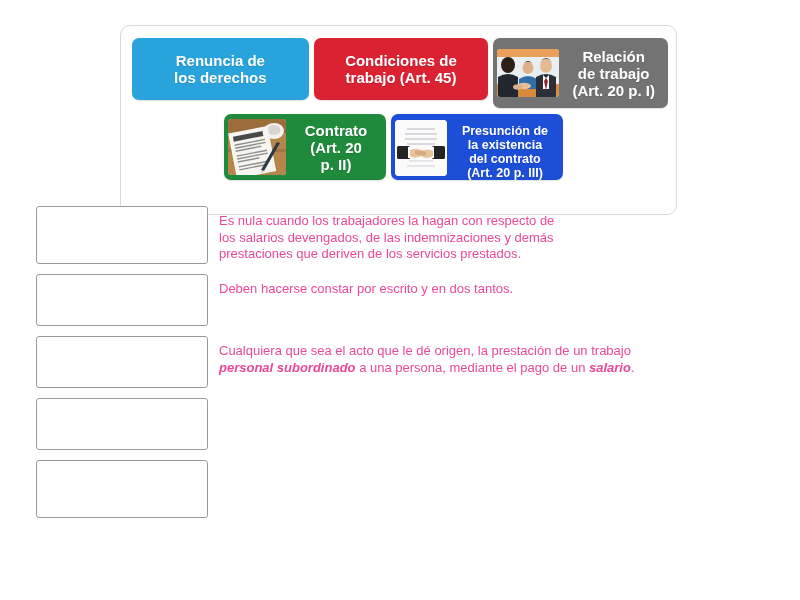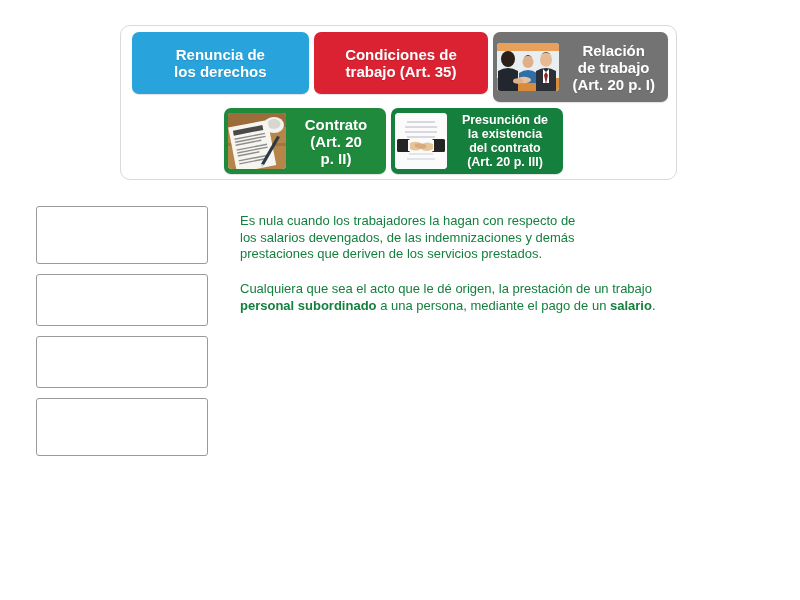--- a/index.html
+++ b/index.html
@@ -15,26 +15,26 @@
     overflow: hidden;
     position: relative;
   }
 
   
   .tile-tray {
     position: absolute;
     left: 120px;
     top: 25px;
     width: 557px;
-    height: 155px;
+    height: 190px;
     box-sizing: border-box;
     border: 1px solid #d9d9d9;
     border-radius: 10px;
     background: #ffffff;
-    padding: 6px 8px 8px 8px;
+    padding: 12px 8px 8px 8px;
   }
   .tray-row {
     display: flex;
     align-items: flex-start;
     justify-content: flex-start;
   }
   .tray-row.row-1 {
     gap: 5px;
     margin-left: 3px;
   }
@@ -73,21 +73,21 @@
     background: #fff;
     position: relative;
   }
   .tile-thumb svg { display: block; }
 
   
   .tile-renuncia   { width: 180px; height: 62px; background: #29a3dc; }
   .tile-condiciones{ width: 178px; height: 62px; background: #da2232; }
   .tile-relacion   { width: 178px; height: 70px; background: #737373; }
   .tile-contrato   { width: 162px; height: 66px; background: #1f8a3b; }
-  .tile-presuncion { width: 172px; height: 66px; background: #15803d; }
+  .tile-presuncion { width: 172px; height: 66px; background: #1d4ed8; align-items: flex-end; }
 
   .tile-relacion .tile-label,
   .tile-contrato .tile-label { font-size: 15px; line-height: 17px; }
   .tile-presuncion .tile-label { font-size: 12.5px; line-height: 14px; font-weight: bold; }
 
   
   .rows {
     position: absolute;
     left: 0;
     top: 206px;
@@ -101,48 +101,48 @@
   .dropzone {
     flex: 0 0 auto;
     width: 172px;
     margin-left: 36px;
     box-sizing: border-box;
     border: 1px solid #9a9a9a;
     border-radius: 3px;
     background: #ffffff;
   }
   .qtext {
-    margin-left: 32px;
+    margin-left: 11px;
     font-size: 13px;
     line-height: 16.5px;
-    color: #15803d;
+    color: #ec4899;
     white-space: pre-line;
     padding-top: 7px;
     max-width: 560px;
   }
-  .qtext b { font-weight: bold; }
+  .qtext b { font-weight: bold; font-style: italic; }
 
   .row-h-3 { height: 58px; }
   .row-h-2 { height: 52px; }
 </style>
 </head>
 <body>
 
 <div class="tile-tray">
 
   <div class="tray-row row-1">
 
     <div class="tile tile-renuncia">
       <div class="tile-label">Renuncia de
 los derechos</div>
     </div>
 
     <div class="tile tile-condiciones">
       <div class="tile-label">Condiciones de
-trabajo (Art. 35)</div>
+trabajo (Art. 45)</div>
     </div>
 
     <div class="tile tile-relacion">
       <div class="tile-thumb">
         <svg width="62" height="48" viewBox="0 0 62 48">
           <rect x="0" y="0" width="62" height="48" fill="#dfe6ea"></rect>
           <rect x="0" y="0" width="62" height="8" fill="#e8a05a"></rect>
           <rect x="0" y="8" width="62" height="27" fill="#e9eef1"></rect>
           <rect x="0" y="35" width="62" height="13" fill="#d98b3c"></rect>
 
@@ -234,20 +234,24 @@
   </div>
 </div>
 
 <div class="rows">
 
   <div class="qrow">
     <div class="dropzone row-h-3"></div>
     <div class="qtext">Es nula cuando los trabajadores la hagan con respecto de<br>los salarios devengados, de las indemnizaciones y demás<br>prestaciones que deriven de los servicios prestados.</div>
   </div>
 
+  <div class="qrow">
+    <div class="dropzone row-h-2"></div>
+    <div class="qtext">Deben hacerse constar por escrito y en dos tantos.</div>
+  </div>
 
   <div class="qrow">
     <div class="dropzone row-h-2"></div>
     <div class="qtext">Cualquiera que sea el acto que le dé origen, la prestación de un trabajo<br><b>personal subordinado</b> a una persona, mediante el pago de un <b>salario</b>.</div>
   </div>
 
   <div class="qrow">
     <div class="dropzone row-h-2"></div>
   </div>
 

